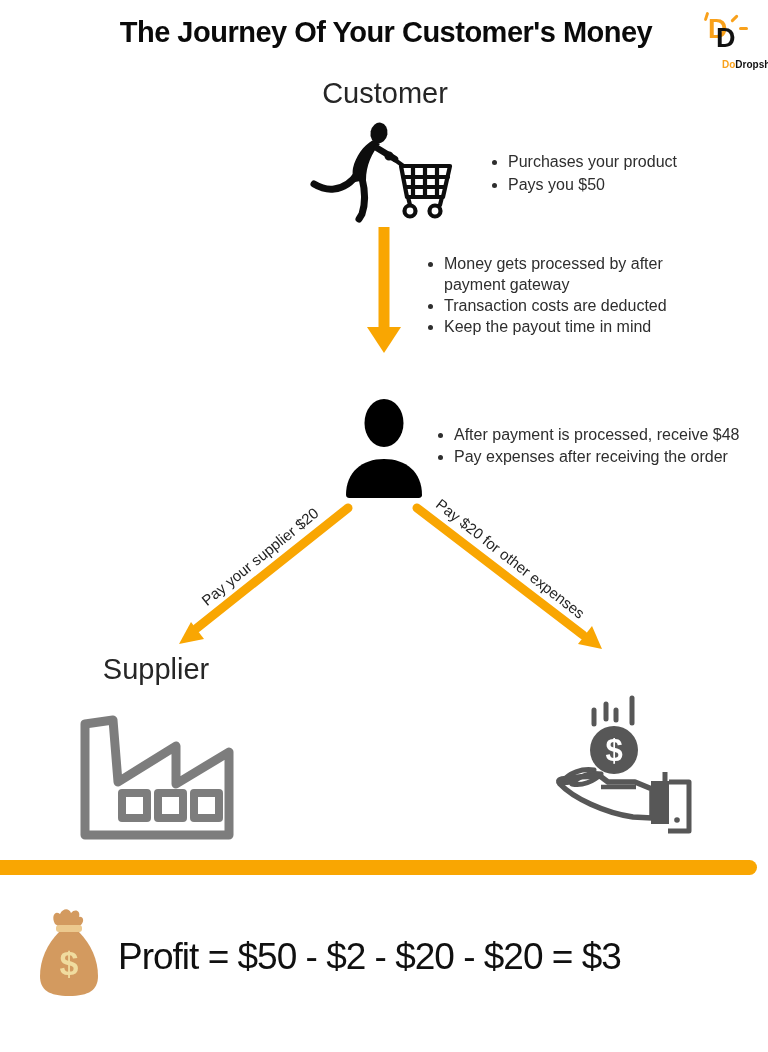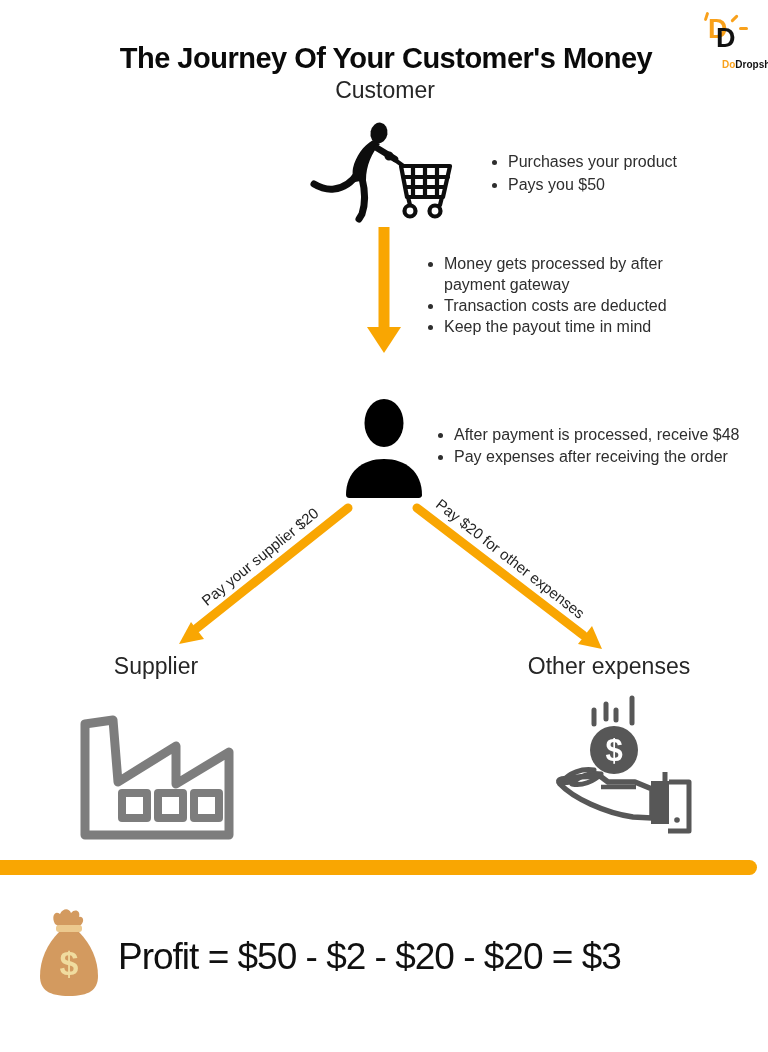--- a/index.html
+++ b/index.html
@@ -3,37 +3,37 @@
 <meta charset="utf-8">
 <style>
   html,body{margin:0;padding:0;background:#fff;}
   .canvas{
     position:relative;width:768px;height:1052px;background:#ffffff;overflow:hidden;
     font-family:"Liberation Sans", sans-serif;color:#222;
   }
   .abs{position:absolute;}
   
   .title{
-    left:16px;top:42px;width:740px;text-align:center;
+    left:16px;top:16px;width:740px;text-align:center;
     font-size:29px;font-weight:bold;letter-spacing:-0.5px;color:#0a0a0a;
   }
   .logo{left:686px;top:12px;width:80px;}
   .logo .mark{position:relative;height:46px;}
   .logo .dletter{position:absolute;font-weight:bold;font-size:27px;line-height:1;}
   .logo .d-orange{left:22px;top:4px;color:#F9A11B;}
   .logo .d-black{left:30px;top:13px;color:#111;}
   .logo .ray{position:absolute;background:#F9A11B;border-radius:2px;}
   .logo .r1{left:19px;top:0;width:3px;height:9px;transform:rotate(18deg);}
   .logo .r2{left:47px;top:2px;width:3px;height:9px;transform:rotate(46deg);}
   .logo .r3{left:53px;top:15px;width:9px;height:3px;}
   .logo .word{margin-top:1px;font-size:10px;font-weight:bold;white-space:nowrap;}
   .logo .w-orange{color:#F9A11B;margin-left:36px;}
   .logo .w-black{color:#111;}
   
-  .heading{font-size:23px;font-weight:400;color:#262626;text-align:center;line-height:1.1;}
+  .heading{font-size:29px;font-weight:400;color:#262626;text-align:center;line-height:1.1;}
   .h-customer{left:285px;top:78px;width:200px;}
   .h-you{left:331px;top:354px;width:100px;}
   .h-supplier{left:56px;top:654px;width:200px;}
   .h-other{left:489px;top:654px;width:240px;}
   
   ul.blist{margin:10px;padding:0 0 0 18px;font-size:16px;color:#2e2e2e;}
   ul.blist li{margin:0;}
   .list-customer{left:480px;top:140px;width:230px;line-height:23px;}
   .list-gateway{left:416px;top:243px;width:240px;line-height:21px;}
   .list-you{left:426px;top:414px;width:330px;line-height:22px;}
@@ -136,21 +136,20 @@
 
   <svg class="abs" style="left:76px;top:694px" width="162" height="146" viewBox="0 0 162 146">
     <g stroke="#7D7D7D" fill="none" stroke-linejoin="round">
       <path d="M9,141 L9,30 L37,26 L42,88 L100,52 L100,90 L153,58 L153,141 Z" stroke-width="9"></path>
       <rect x="46" y="99" width="25" height="25" stroke-width="8"></rect>
       <rect x="82" y="99" width="25" height="25" stroke-width="8"></rect>
       <rect x="118" y="99" width="25" height="25" stroke-width="8"></rect>
     </g>
   </svg>
 
-  <div class="abs heading h-other">Other expenses</div>
 
   <svg class="abs" style="left:555px;top:690px" width="160" height="162" viewBox="0 0 160 162">
     <g stroke="#575757" stroke-width="5" stroke-linecap="round" fill="none">
       <path d="M39,20 L39,34"></path>
       <path d="M51,14 L51,29"></path>
       <path d="M61,20 L61,30"></path>
       <path d="M77,8 L77,33"></path>
     </g>
     <circle cx="59" cy="60" r="24" fill="#575757"></circle>
     <text x="59" y="71" font-family="'Liberation Sans',sans-serif" font-size="31" font-weight="bold" fill="#ffffff" text-anchor="middle">$</text>

